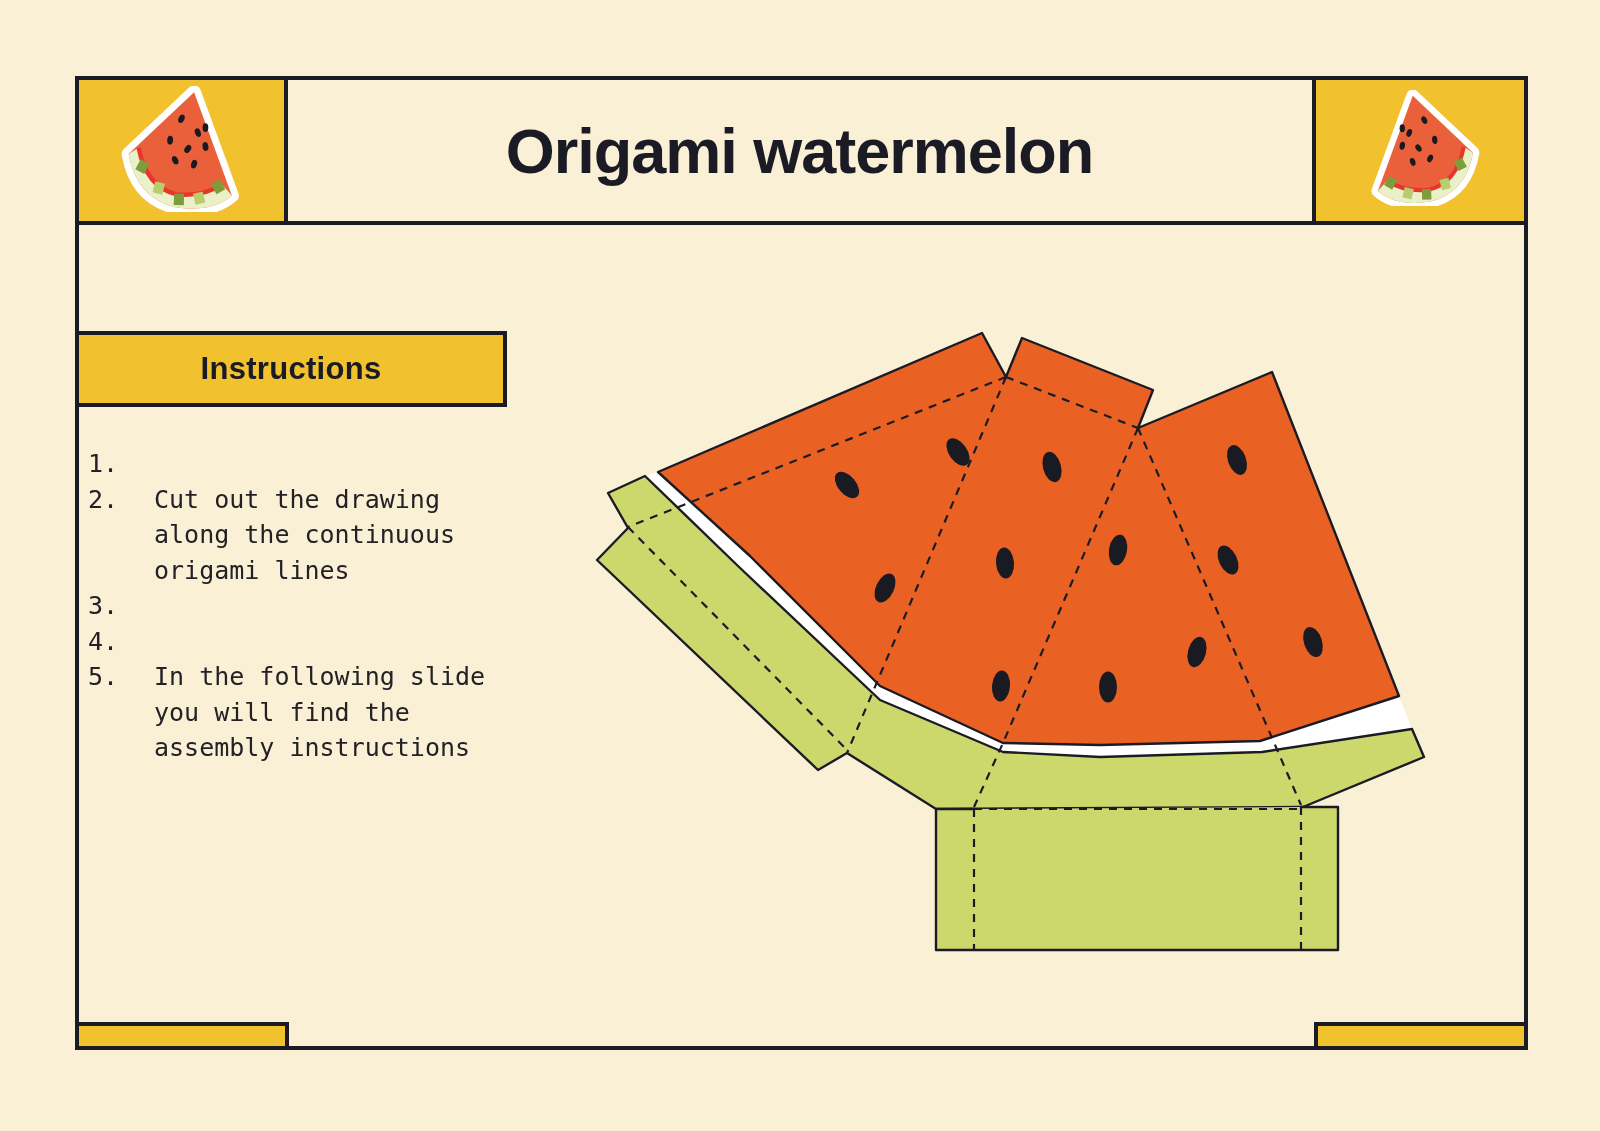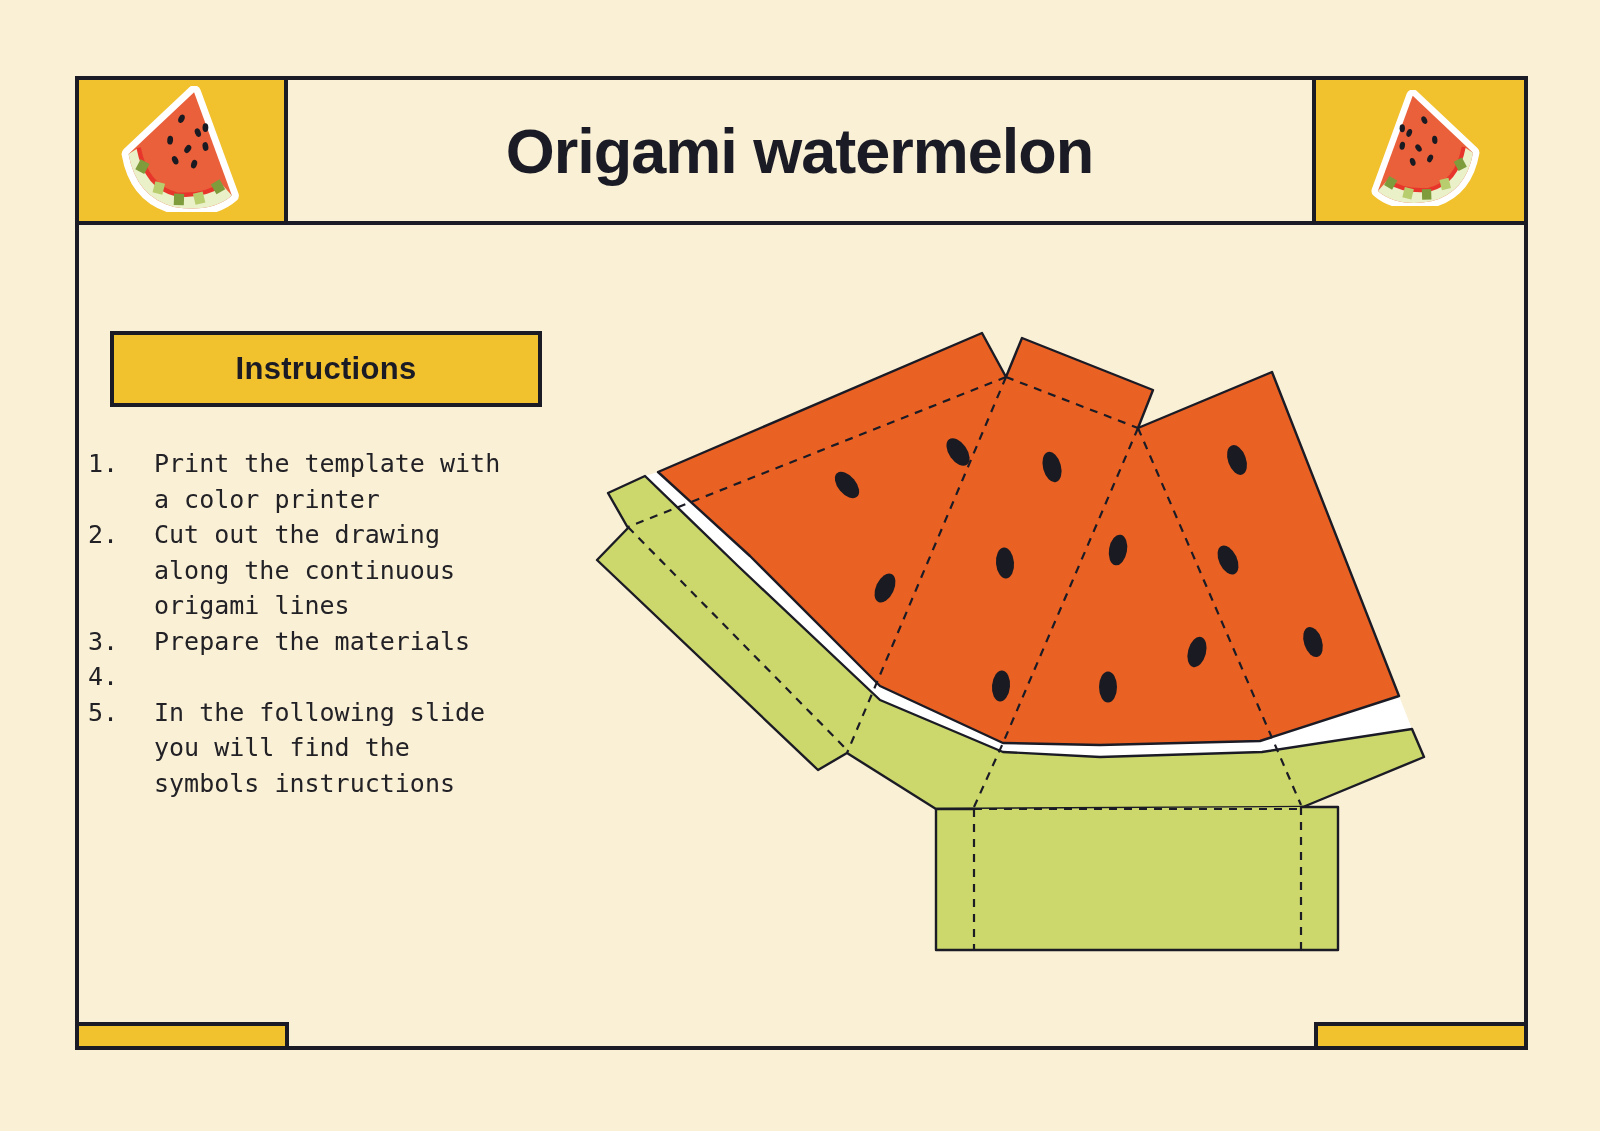--- a/index.html
+++ b/index.html
@@ -13,21 +13,21 @@
   .hline{background:#1B1B26;height:4px;}
   .vline{background:#1B1B26;width:4px;}
   .yellow-cell{background:#F2C12E;}
   
   .title-wrap{left:287px;top:80px;width:1025px;height:141px;display:flex;align-items:center;justify-content:center;}
   .title{font-size:63px;font-weight:bold;letter-spacing:-1px;color:#1B1B26;}
   
   .instructions-box{
     left:75px;top:331px;width:432px;height:76px;background:#F2C12E;
     border:4px solid #1B1B26;box-sizing:border-box;
-    display:flex;align-items:center;justify-content:center;margin-left:35px;
+    display:flex;align-items:center;justify-content:center;
   }
   .instructions-heading{font-size:31px;font-weight:bold;letter-spacing:.3px;color:#1B1B26;}
   .instructions-list{left:88px;top:446px;width:424px;font-family:"DejaVu Sans Mono",monospace;font-size:25px;line-height:35.5px;color:#222126;}
   .li-row{display:flex;align-items:flex-start;}
   .li-marker{flex:0 0 66px;}
   .li-text{flex:1 1 auto;}
   
   .accent-bar{background:#F2C12E;border:4px solid #1B1B26;box-sizing:border-box;width:214px;height:28px;top:1022px;}
   
   .cut{stroke:#1B1B26;stroke-width:2.4px;stroke-linejoin:round;}
@@ -106,36 +106,34 @@
     <div class="title">Origami watermelon</div>
   </div>
 
   <div class="abs instructions-box">
     <div class="instructions-heading">Instructions</div>
   </div>
 
   <div class="abs instructions-list">
       <div class="li-row">
         <span class="li-marker">1.</span>
-        <span class="li-text">Print the template with a color printer</span>
       </div>
       <div class="li-row">
         <span class="li-marker">2.</span>
         <span class="li-text">Cut out the drawing along the continuous origami lines</span>
       </div>
       <div class="li-row">
         <span class="li-marker">3.</span>
-        <span class="li-text">Prepare the materials</span>
       </div>
       <div class="li-row">
         <span class="li-marker">4.</span>
       </div>
       <div class="li-row">
         <span class="li-marker">5.</span>
-        <span class="li-text">In the following slide you will find the symbols instructions</span>
+        <span class="li-text">In the following slide you will find the assembly instructions</span>
       </div>
     </div>
 
   <svg class="abs" style="left:560px;top:280px;width:980px;height:700px;" viewBox="560 280 980 700">
 
     <polygon points="658,472 750,556 880,686 1003,743 1100,745 1260,741 1399,696 1412,729 1262,752 1100,757 1003,752 880,700 738,566 645,476" fill="#FFFFFF"></polygon>
 
     <polygon class="cut" points="645,476 608,493 628,528 597,560 818,770 847,753 936,809 1303,807 1424,757 1412,729 1262,752 1100,757 1003,752 880,700 738,566" fill="#CCD86B"></polygon>
 
     <path class="cut" d="M974,809 L936,809 L936,950 L1338,950 L1338,807 L1301,807" fill="#CCD86B"></path>

